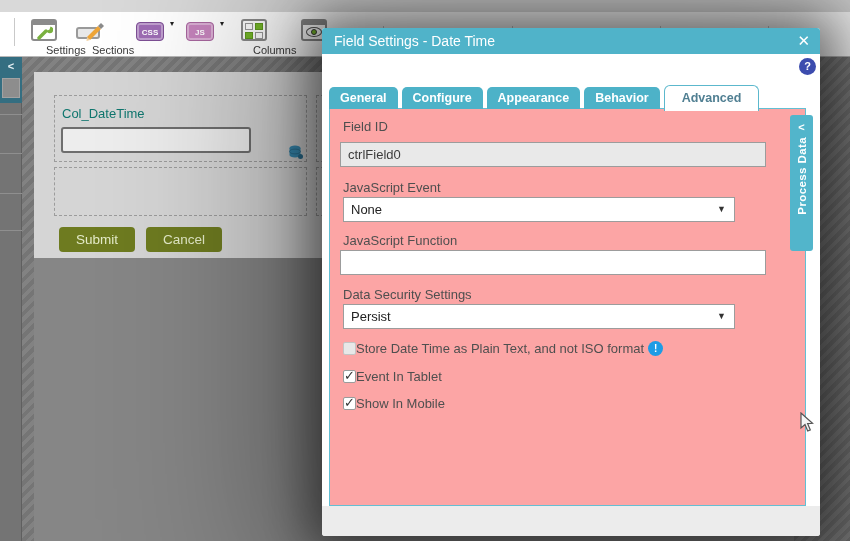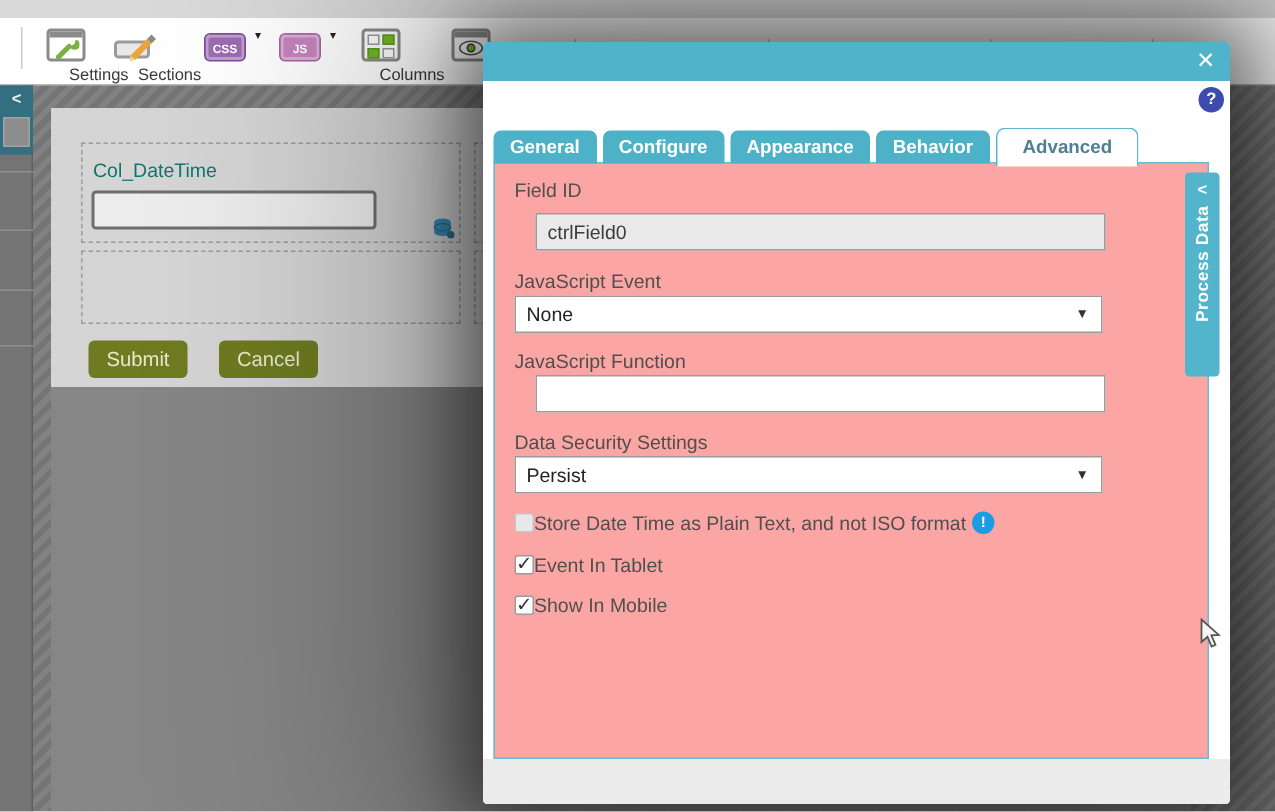--- a/index.html
+++ b/index.html
@@ -45,35 +45,35 @@
   .palette-head { position:absolute; left:0; top:0; width:22px; height:46px; background:#346e81; }
   .palette-head .chev { display:block; text-align:center; color:#e9f2f5; font-size:11px; font-weight:bold; line-height:18px; }
   .palette-head .slot { position:absolute; left:2px; top:21px; width:18px; height:20px; background:#8d8d8d; border:1px solid #a2a2a2; }
   .palette .div { position:absolute; left:0; width:22px; height:1px; background:#8f8f8f; }
   .card { position:absolute; left:34px; top:15px; width:760px; height:186px; background:#d5d5d5; }
   .under-card { position:absolute; left:34px; top:201px; width:760px; height:283px; background:#868686; }
   .dashbox { position:absolute; border:1px dashed #9c9c9c; }
   .fld-label { position:absolute; left:28px; top:34px; font-size:13px; color:#0f766e; }
   .fld-input { position:absolute; left:27px; top:55px; width:190px; height:26px; background:#ededed; border:2px solid #6e6e6e; border-radius:3px; }
   .db-icon { position:absolute; left:254px; top:72px; }
-  .btn-olive { position:absolute; top:155px; width:66px; height:25px; background:#6e7b20; border:none; border-radius:4px; color:#e4ebc8; font-size:13.5px; font-family:"Liberation Sans",sans-serif; }
+  .btn-olive { position:absolute; top:155px; width:76px; height:25px; background:#6e7b20; border:none; border-radius:4px; color:#e4ebc8; font-size:13.5px; font-family:"Liberation Sans",sans-serif; }
 
   
   .modal { position:absolute; left:322px; top:28px; width:498px; height:508px; background:#fff; border-radius:3px;
            box-shadow:0 2px 50px 12px rgba(0,0,0,0.50), 0 0 160px 60px rgba(0,0,0,0.30); z-index:5; }
   .modal-header { position:absolute; left:0; top:0; width:100%; height:26px; background:#50b3c9; border-radius:3px 3px 0 0; }
   .modal-title { position:absolute; left:12px; top:0; line-height:26px; color:#fff; font-size:14px; }
   .modal-close { position:absolute; right:10px; top:0; line-height:26px; color:#fff; font-size:15px; cursor:pointer; }
   .help-btn { position:absolute; right:4px; top:30px; width:17px; height:17px; border-radius:50%; background:#3c4cae; color:#fff; font-size:11px; font-weight:bold; text-align:center; line-height:17px; }
   .tabs { position:absolute; left:7px; top:57px; display:flex; align-items:flex-end; gap:4px; z-index:3; }
   .tab { height:22px; line-height:22px; padding:0 11px; background:#4db2c8; color:#fff; font-size:12.5px; font-weight:bold; border-radius:5px 5px 0 0; white-space:nowrap; }
   .tab.active { height:26px; line-height:24px; padding:0 17px; background:#fff; color:#507f92; border:1px solid #5cb8cd; border-bottom:none; border-radius:6px 6px 0 0; margin-bottom:-2px; }
   .content-box { position:absolute; left:7px; top:80px; width:477px; height:398px; border:1px solid #63bfd3; background:#fca5a5; z-index:1; }
   .f-label { position:absolute; left:13px; font-size:13px; color:#4f4f4f; white-space:nowrap; }
-  .f-text { position:absolute; left:27px; width:380px; height:25px; border:1px solid #9c9c9c; background:#fff; font-size:13px; color:#333; padding-left:7px; font-family:"Liberation Sans",sans-serif; }
+  .f-text { position:absolute; left:10px; width:426px; height:25px; border:1px solid #9c9c9c; background:#fff; font-size:13px; color:#333; padding-left:7px; font-family:"Liberation Sans",sans-serif; }
   .f-text:disabled { background:#e9e9e9; color:#3c3c3c; }
   .selectbox { position:absolute; left:13px; width:392px; height:25px; border:1px solid #9c9c9c; background:#fff; font-size:13px; color:#222; line-height:23px; padding-left:7px; }
   .selectbox .arr { position:absolute; right:8px; top:0; font-size:9px; color:#333; }
   .cbrow { position:absolute; left:13px; display:flex; align-items:center; gap:0; height:14px; }
   .cb { position:relative; width:13px; height:13px; border:1px solid #9b9b9b; background:#fff; border-radius:2px; }
   .cb.disabled { background:#e8e8e8; border-color:#c4c4c4; }
   .cb .check { position:absolute; left:0px; top:-3px; font-size:13px; color:#333; display:none; }
   .cb.checked .check { display:block; }
   .cb-label { font-size:13px; color:#4f4f4f; white-space:nowrap; }
   .info-icon { display:inline-block; width:15px; height:15px; margin-left:4px; border-radius:50%; background:#1d9ce5; color:#fff; font-size:10px; font-weight:bold; text-align:center; line-height:15px; }
@@ -184,20 +184,21 @@
       <div class="dashbox" style="left:282px; top:23px; width:460px; height:67px;"></div>
       <div class="dashbox" style="left:282px; top:95px; width:460px; height:49px;"></div>
       <button class="btn-olive" style="left:25px;">Submit</button>
       <button class="btn-olive" style="left:99px;margin-left:13px;">Cancel</button>
     </div>
     <div class="under-card"></div>
   </div>
 
   <div class="modal">
     <div class="modal-header">
+      <span class="modal-title">Field Settings - Date Time</span>
       <span class="modal-close">✕</span>
     </div>
     <div class="help-btn">?</div>
 
     <div class="tabs">
       <div class="tab">General</div>
       <div class="tab">Configure</div>
       <div class="tab">Appearance</div>
       <div class="tab">Behavior</div>
       <div class="tab active">Advanced</div>

